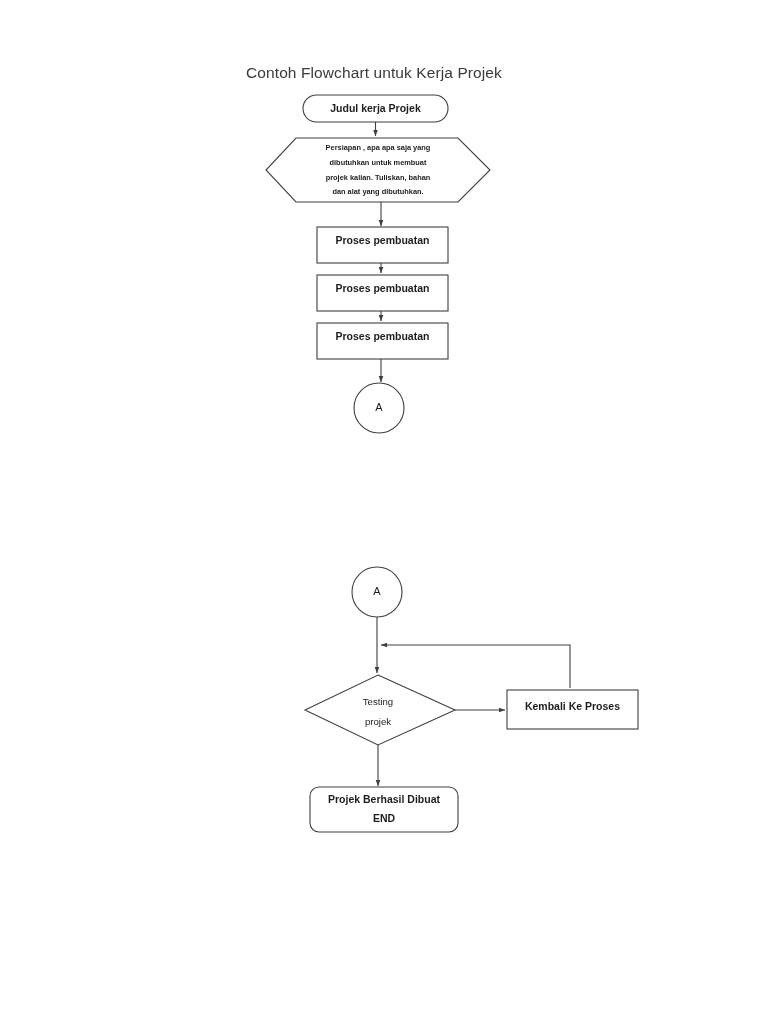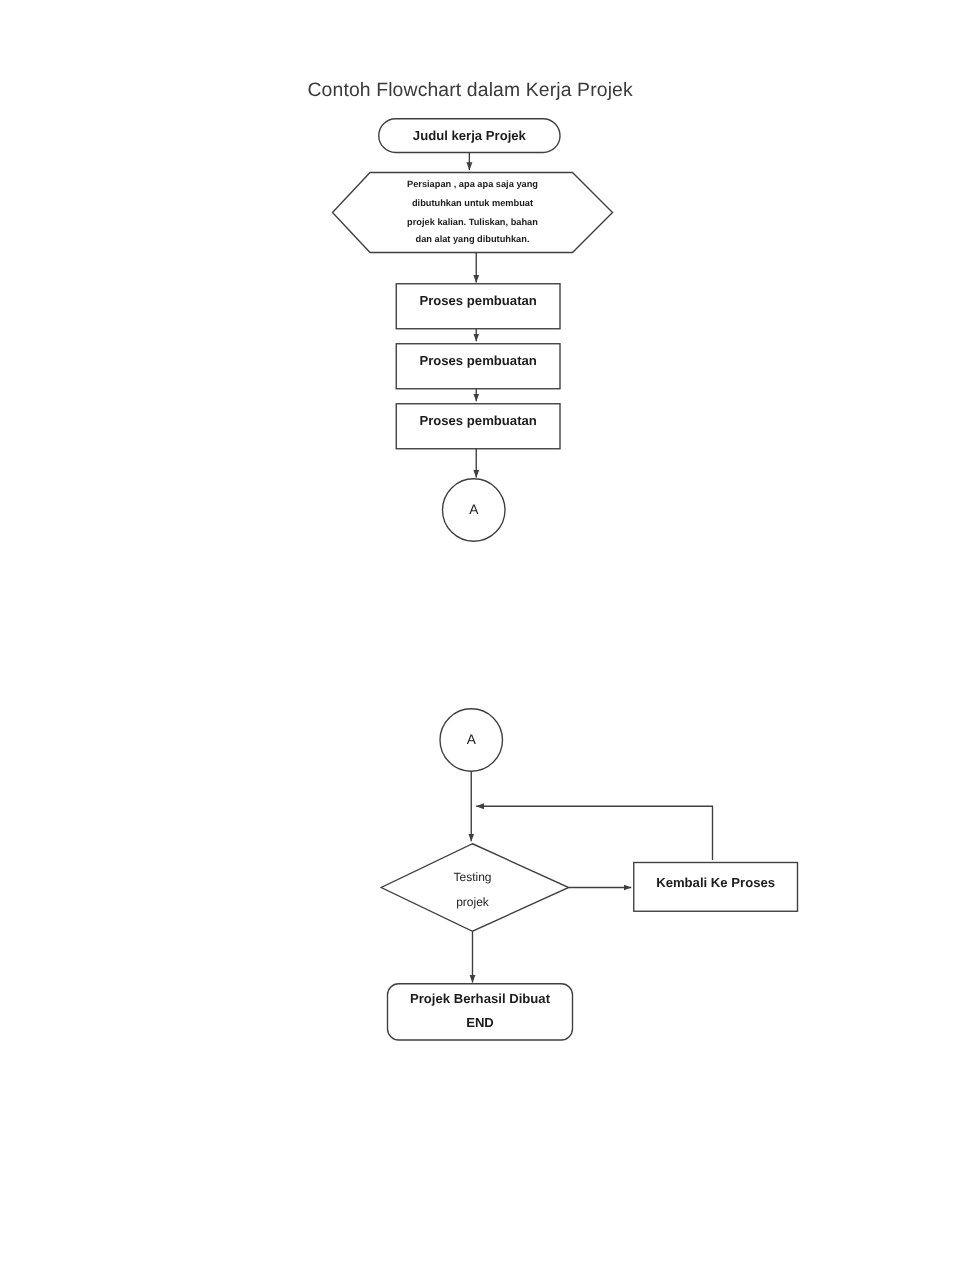--- a/index.html
+++ b/index.html
@@ -64,21 +64,21 @@
   .t-conn-circle { font-size: 11px; font-weight: normal; }
   .t-decision { font-size: 9.6px; font-weight: normal; }
   .t-return { font-size: 10.5px; }
   .t-end { font-size: 10.5px; }
 </style>
 </head>
 <body>
 
 <div id="page">
 
-  <div class="page-title">Contoh Flowchart dalam Kerja Projek</div>
+  <div class="page-title">Contoh Flowchart untuk Kerja Projek</div>
 
   <svg class="flow" viewBox="0 0 768 1024">
     <defs>
       <marker id="arrow" markerWidth="7" markerHeight="7" refX="6.2" refY="3" orient="auto" markerUnits="userSpaceOnUse">
         <path d="M0,0.6 L6.4,3 L0,5.4 z" fill="#3f3f3f"></path>
       </marker>
     </defs>
 
     <g>
       <rect class="shape" x="303" y="95" width="145" height="27" rx="13.5" ry="13.5"></rect>

